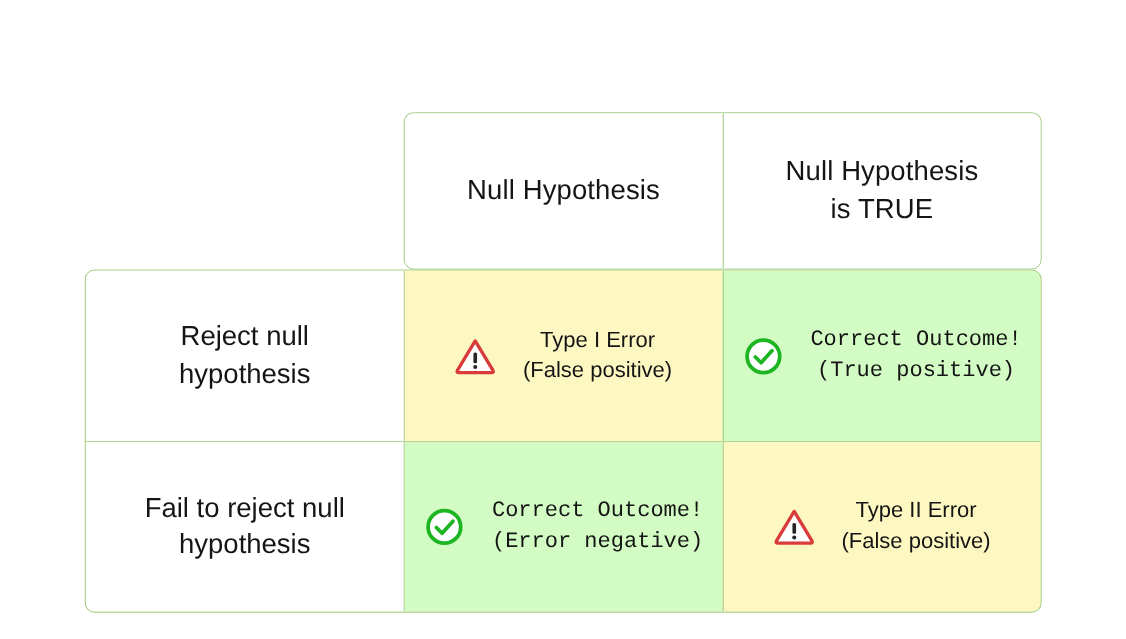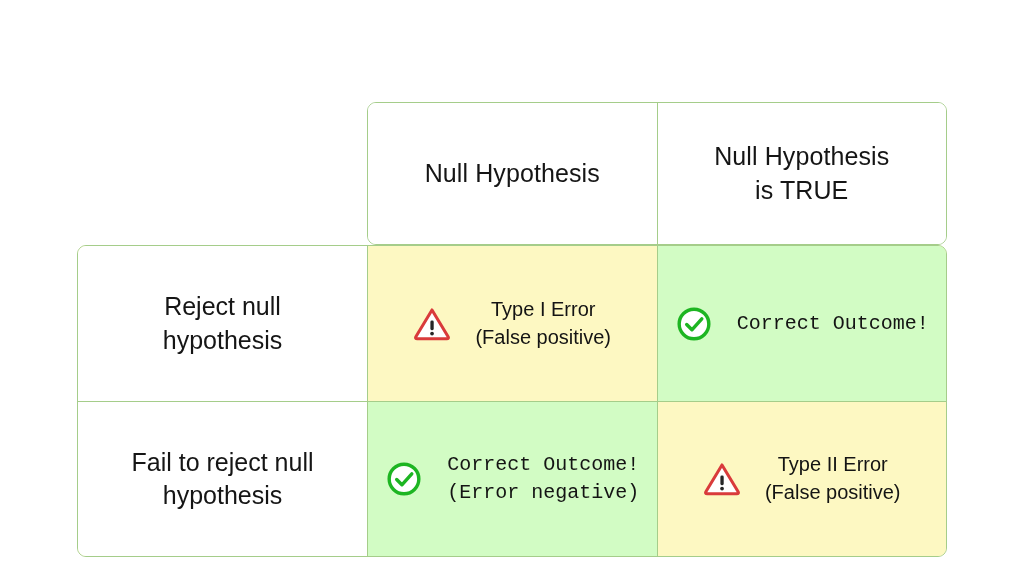--- a/index.html
+++ b/index.html
@@ -182,20 +182,21 @@
           </div>
         </div>
 
         <div class="cell ok">
           <svg class="icon" viewBox="0 0 40 40">
             <circle cx="20" cy="20" r="15.6" fill="#ffffff" stroke="#1db522" stroke-width="3.6"></circle>
             <path d="M12.3 20.6 L17.8 26.1 L28.2 14.6" fill="none" stroke="#1db522" stroke-width="3.6" stroke-linecap="round" stroke-linejoin="round"></path>
           </svg>
           <div class="cell-text">
             <span class="l1">Correct Outcome!</span>
+            <span class="l2">(True positive)</span>
           </div>
         </div>
 
       </div>
 
       <div class="body-row">
 
         <div class="rowlabel">
           <div class="rtext">
             <span>Fail to reject null</span><br>

